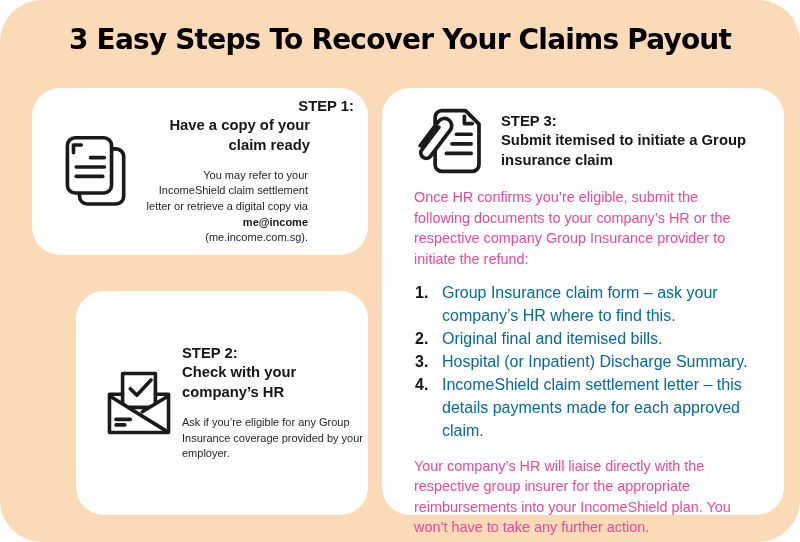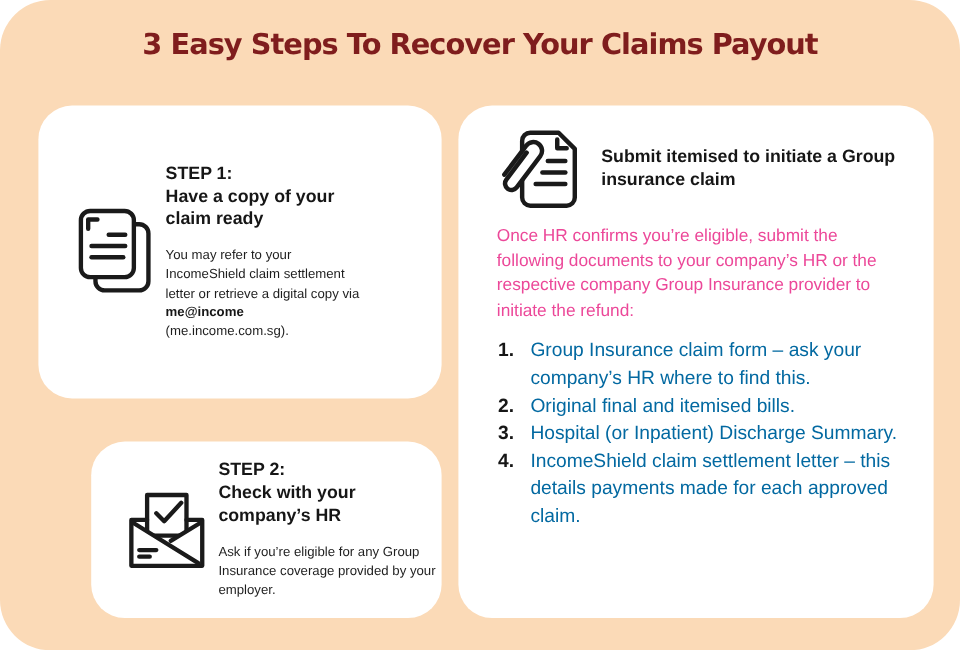--- a/index.html
+++ b/index.html
@@ -15,23 +15,23 @@
     border-radius: 42px;
     overflow: hidden;
     box-sizing: border-box;
   }
   .page-title {
     margin: 0;
     padding-top: 23px;
     text-align: center;
     font-family: "DejaVu Sans", "Liberation Sans", sans-serif;
     font-weight: 700;
-    font-size: 24px;
+    font-size: 28px;
     letter-spacing: -0.8px;
-    color: #7f1d1d;
+    color: #000000;
   }
   .columns {
     position: absolute;
     left: 32px; right: 25px;
     top: 88px; bottom: 27px;
     display: flex;
     gap: 14px;
   }
   .left-col {
     width: 336px;
@@ -43,21 +43,21 @@
   .card {
     background: #ffffff;
     border-radius: 28px;
     box-sizing: border-box;
   }
   .step-card-small {
     display: flex;
     align-items: center;
     padding: 14px 14px 14px 20px;
   }
-  .card-step1 { height: 244px; }
+  .card-step1 { height: 167px; text-align: right; }
   .card-step2 { flex: 1; margin-left: 44px; }
   .icon-box {
     flex: 0 0 86px;
     display: flex;
     justify-content: center;
     align-items: center;
   }
   .step-text { flex: 1; }
   .step-label, .step-heading {
     font-weight: 700;
@@ -185,27 +185,29 @@
             <path class="st fillw" d="M21,5 H42 L54,17 V53 a6,6 0 0 1 -6,6 H21 a6,6 0 0 1 -6,-6 V11 a6,6 0 0 1 6,-6 Z"></path>
             <polyline class="st" points="41,10 41,16.5 48,16.5" stroke-width="2.6"></polyline>
             <line class="st" x1="34" y1="26" x2="47" y2="26" stroke-width="2.6"></line>
             <line class="st" x1="30" y1="34.5" x2="47" y2="34.5" stroke-width="2.6"></line>
             <line class="st" x1="25" y1="43" x2="47" y2="43" stroke-width="2.6"></line>
             <g transform="translate(16,28) rotate(37)">
               <path class="st fillw" d="M-6.5,15 V-12 a6.5,6.5 0 0 1 13,0 V17 a4.8,4.8 0 0 1 -9.6,0 V-8"></path>
             </g>
           </svg>
           <div>
+            <p class="step-label">STEP 3:</p>
             <p class="step-heading step-heading-3">Submit itemised to initiate a Group insurance claim</p>
           </div>
         </div>
         <p class="step3-para">Once HR confirms you’re eligible, submit the following documents to your company’s HR or the respective company Group Insurance provider to initiate the refund:</p>
         <ol class="doc-list">
           <li>Group Insurance claim form – ask your company’s HR where to find this.</li>
           <li>Original final and itemised bills.</li>
           <li>Hospital (or Inpatient) Discharge Summary.</li>
           <li>IncomeShield claim settlement letter – this details payments made for each approved claim.</li>
         </ol>
+        <p class="step3-para" style="margin-top:13px; width:348px;">Your company’s HR will liaise directly with the respective group insurer for the appropriate reimbursements into your IncomeShield plan. You won’t have to take any further action.</p>
       </div>
     </div>
 
   </div>
 </div>
 
 </body></html>

